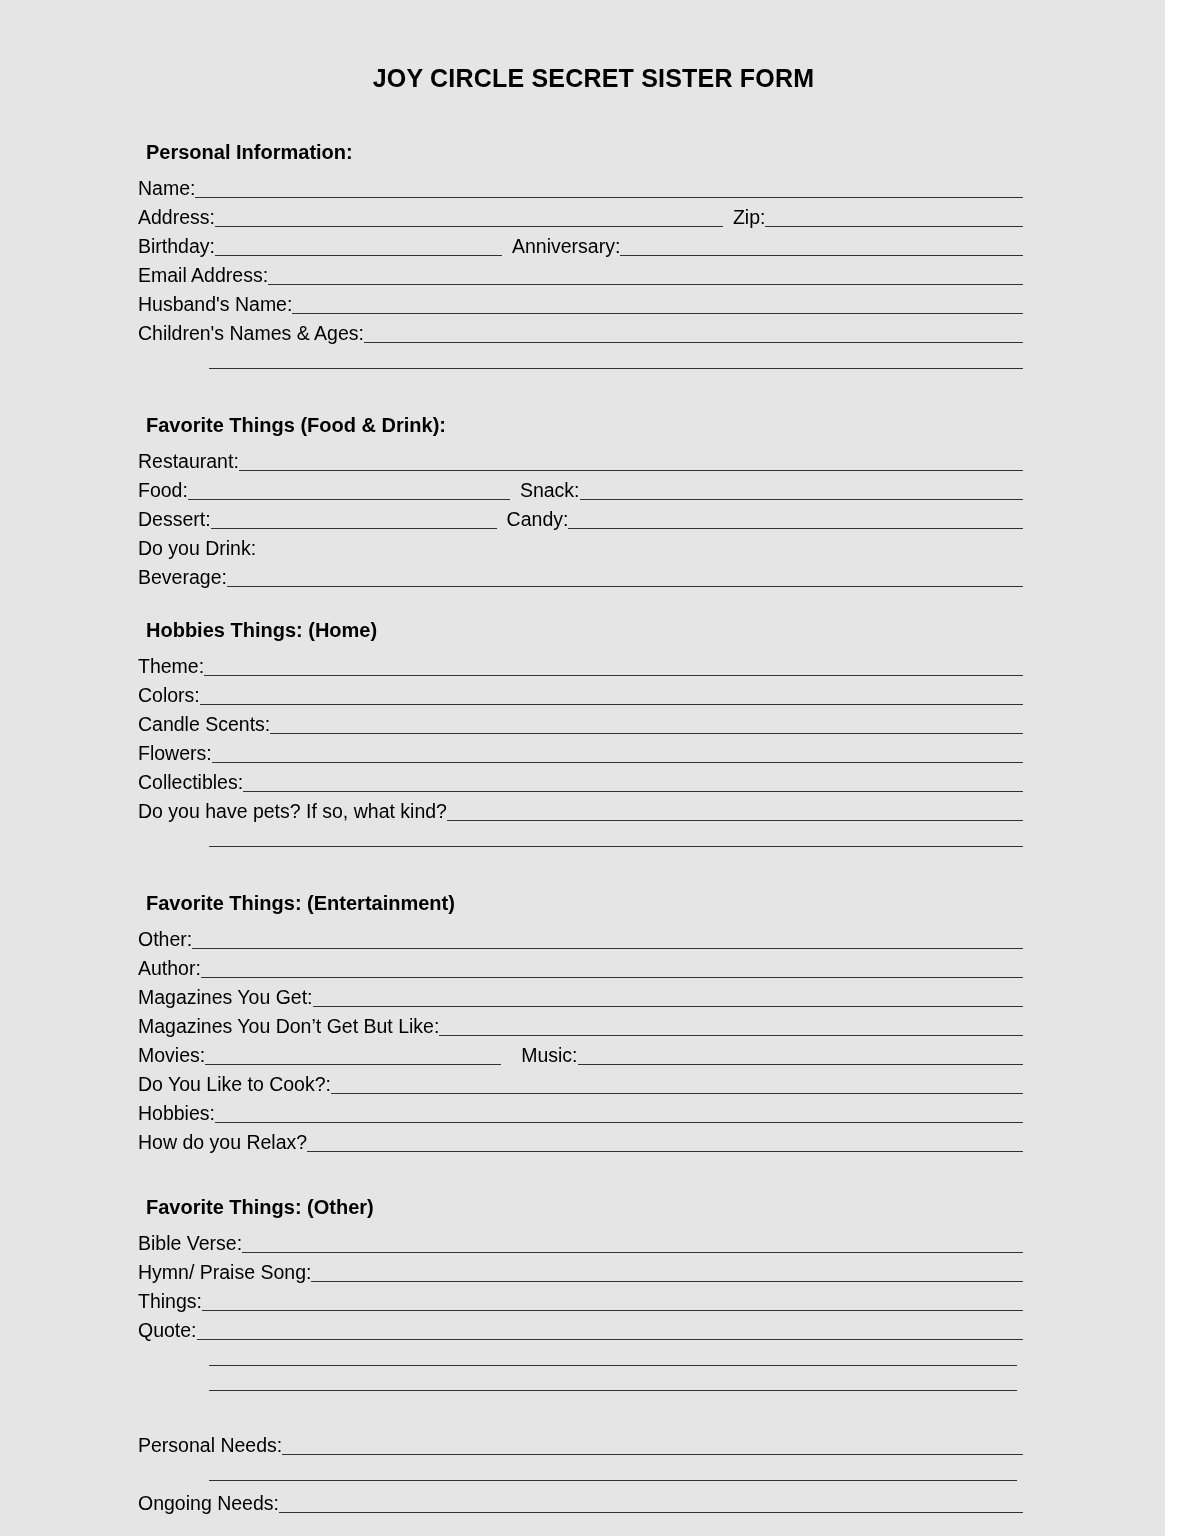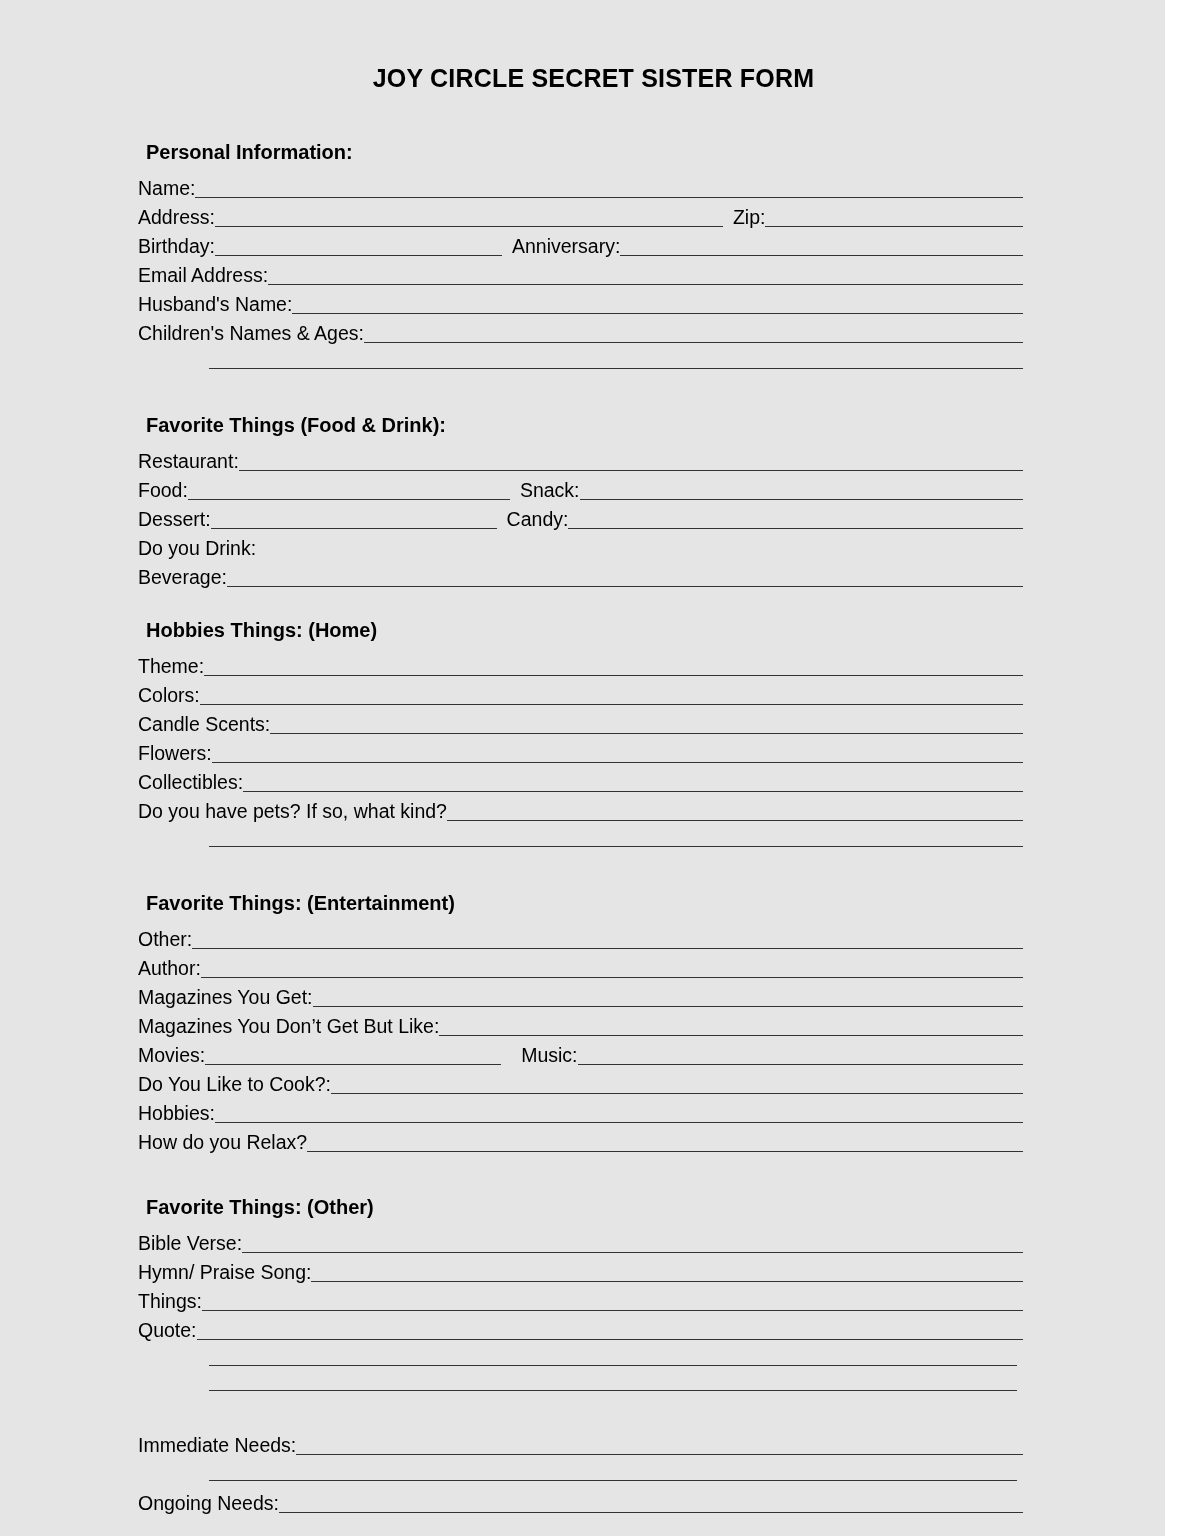--- a/index.html
+++ b/index.html
@@ -326,21 +326,21 @@
       <div class="spacer-24"></div>
       <div class="cont-rule" style="width:808px"></div>
     </div>
 
     <div class="spacer-40"></div>
 
     <div class="section">
       <div class="fields">
 
         <div class="frow">
-          <span class="flabel">Immediate Needs:</span>
+          <span class="flabel">Personal Needs:</span>
           <span class="rule"></span>
         </div>
       </div>
 
       <div class="spacer-20"></div>
       <div class="cont-rule" style="width:808px"></div>
       <div class="spacer-8"></div>
 
       <div class="fields">
         <div class="frow">

